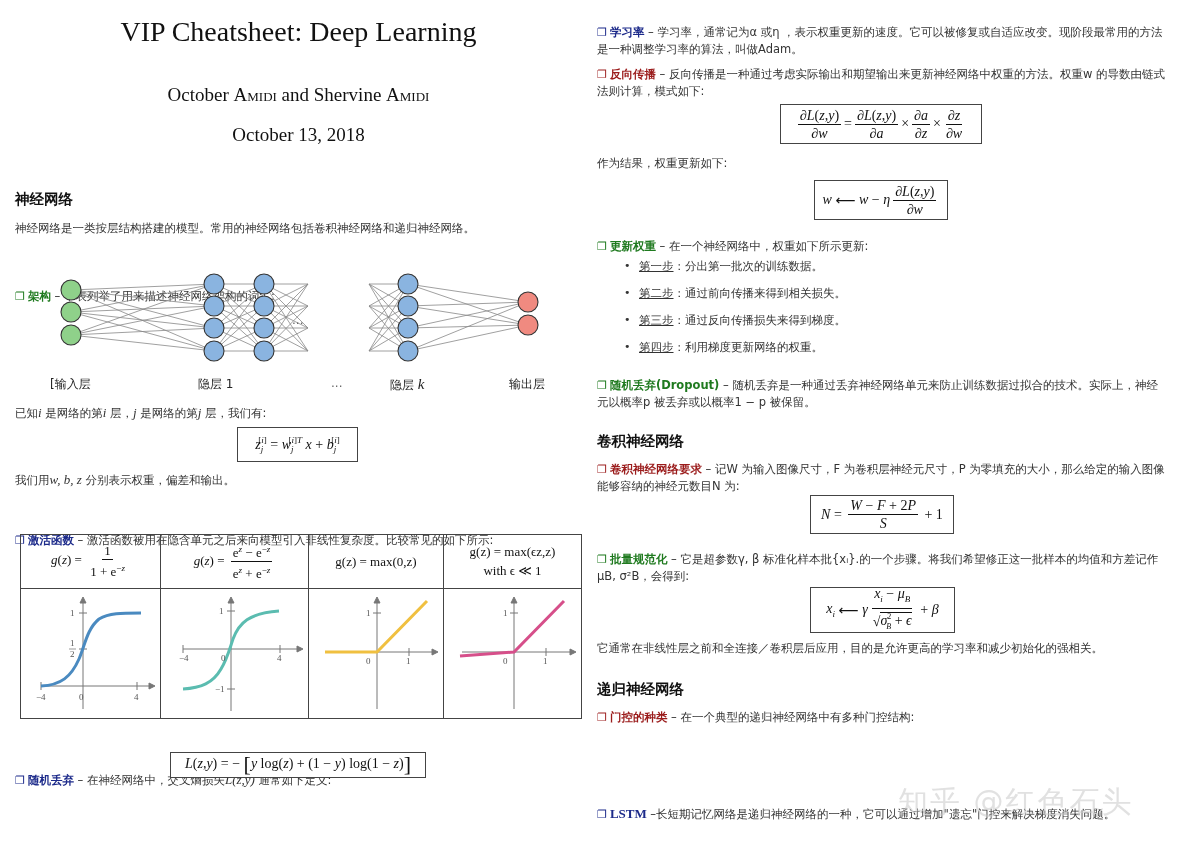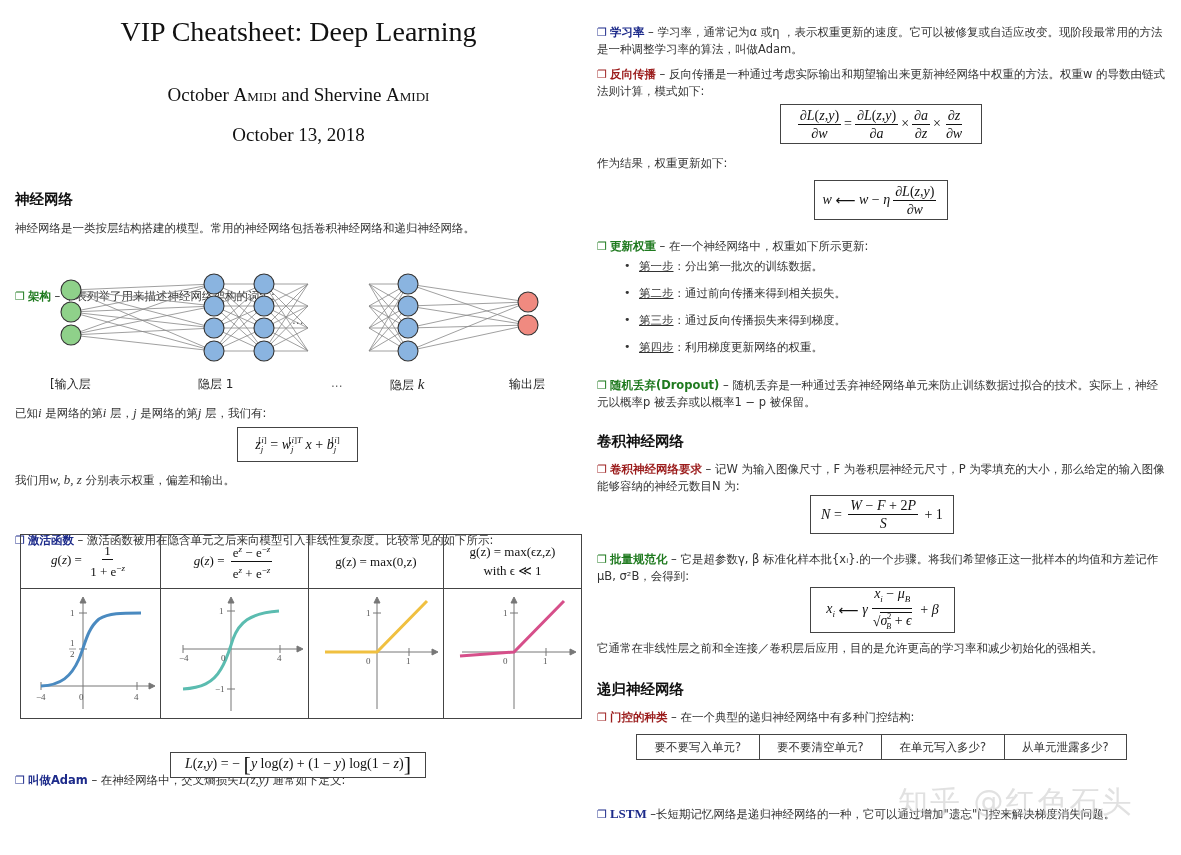--- a/index.html
+++ b/index.html
@@ -275,21 +275,21 @@
               <text x="99" y="75">1</text>
               <text x="59" y="27">1</text>
         </g>
       </svg>
     </td>
   </tr>
 </tbody>
   </table>
 
 <div class="abs para" style="left:15px; top:772px; width:570px;">
-  <span class="box-mark blue">❐</span><span class="kw blue">叫做Adam</span><span> – 在神经网络中，交叉熵损失</span><i>L(z,y)</i><span> 通常如下定义:</span>
+  <span class="box-mark blue">❐</span><span class="kw blue">随机丢弃</span><span> – 在神经网络中，交叉熵损失</span><i>L(z,y)</i><span> 通常如下定义:</span>
 </div>
 <div class="abs math-box" style="left:170px; top:752px; width:256px; height:26px;align-items:flex-end;">
   <span><i>L</i>(<i>z</i>,<i>y</i>) = − <span style="font-size:22px; vertical-align:-3px;">[</span><i>y</i> log(<i>z</i>) + (1 − <i>y</i>) log(1 − <i>z</i>)<span style="font-size:22px; vertical-align:-3px;">]</span></span>
 </div>
 
 <div class="abs para" style="left:597px; top:24px; width:572px;">
   <span class="box-mark blue">❐</span><span class="kw blue">学习率</span><span> – 学习率，通常记为α 或η ，表示权重更新的速度。它可以被修复或自适应改变。现阶段最常用的方法是一种调整学习率的算法，叫做Adam。</span>
 </div>
 
 <div class="abs para" style="left:597px; top:66px; width:572px;">
@@ -355,26 +355,20 @@
       </span>&nbsp;+&nbsp;<i>β</i></span>
 </div>
 <div class="abs para" style="left:597px; top:640px; width:572px;">它通常在非线性层之前和全连接／卷积层后应用，目的是允许更高的学习率和减少初始化的强相关。</div>
 
 <div class="abs section-title" style="left:597px; top:680px;">递归神经网络</div>
 <div class="abs para" style="left:597px; top:709px; width:572px;">
   <span class="box-mark red">❐</span><span class="kw red">门控的种类</span><span> – 在一个典型的递归神经网络中有多种门控结构:</span>
 </div>
 <table class="gates">
   <tbody>
-  <tr>
-    <td>要不要写入单元?</td>
-    <td>要不要清空单元?</td>
-    <td>在单元写入多少?</td>
-    <td>从单元泄露多少?</td>
-  </tr>
 </tbody>
   </table>
 
 <div class="abs para" style="left:597px; top:806px; width:572px;">
   <span class="box-mark blue">❐</span><span class="kw blue" style="font-family:'Liberation Serif',serif; font-size:13px;">LSTM</span><span> –长短期记忆网络是递归神经网络的一种，它可以通过增加"遗忘"门控来解决梯度消失问题。</span>
 </div>
 
 <div class="abs watermark" style="left:898px; top:782px;">知乎 @红色石头</div>
 
 </body></html>

